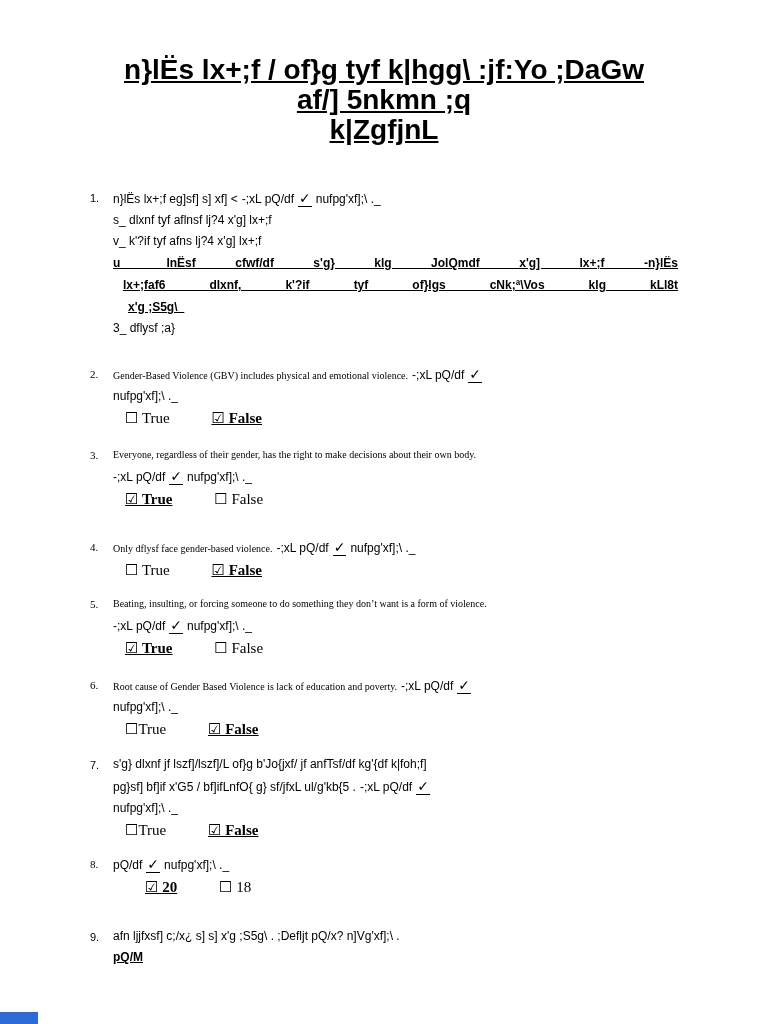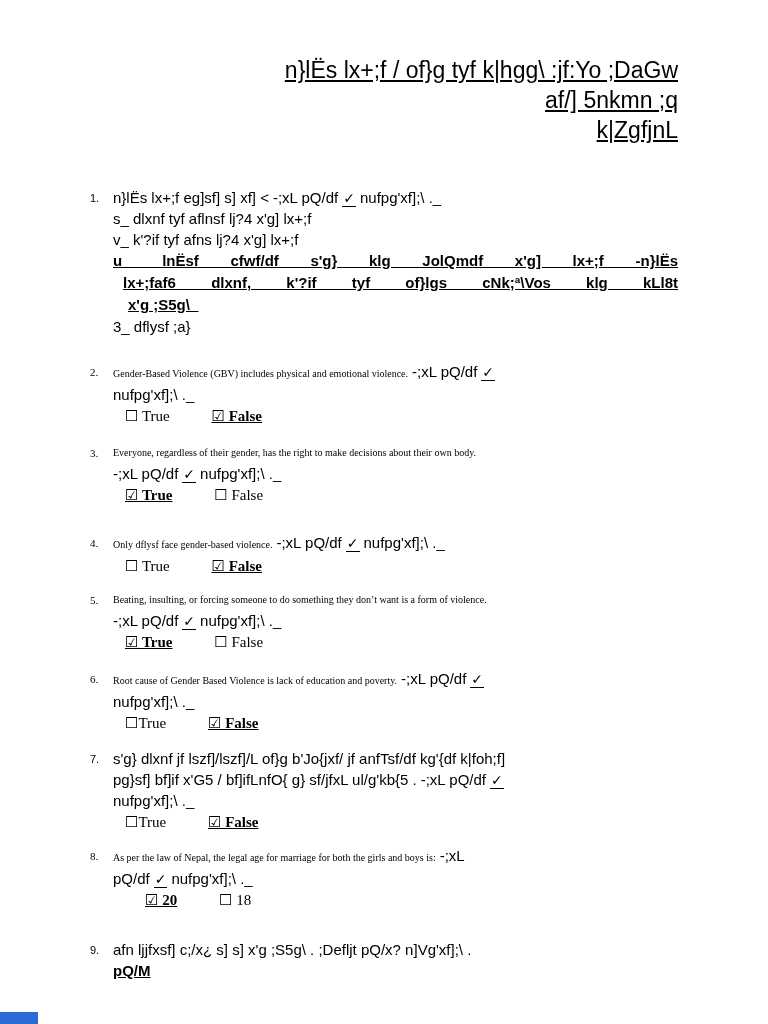--- a/index.html
+++ b/index.html
@@ -4,34 +4,34 @@
 <style>
   html,body{margin:0;padding:0;}
   body{
     width:768px;height:1024px;background:#ffffff;color:#000;
     position:relative;overflow:hidden;
     font-family:"Liberation Serif",serif;
   }
   .page{padding:55px 90px 0 90px;}
   
   .title{
-    text-align:right;font-family:"Liberation Sans",sans-serif;
-    font-weight:400;font-size:23px;line-height:30px;margin-bottom:42px;
+    text-align:center;font-family:"Liberation Sans",sans-serif;
+    font-weight:700;font-size:28px;line-height:30px;margin-bottom:42px;
   }
   .title span{text-decoration:underline;}
   
   .q{display:flex;align-items:flex-start;}
   .qnum{
     flex:0 0 23px;font-size:11px;padding-top:5px;
     font-family:"Liberation Serif",serif;
   }
   .qnum.sansnum{font-family:"Liberation Sans",sans-serif;}
   .qbody{flex:1 1 auto;min-width:0;}
   .line{line-height:21px;}
-  .np{font-family:"Liberation Sans","DejaVu Sans",sans-serif;font-size:15px;}
+  .np{font-family:"Liberation Sans","DejaVu Sans",sans-serif;font-size:12px;}
   .en{font-family:"Liberation Serif",serif;font-size:10px;}
   .b{font-weight:700;text-decoration:underline;}
   .check{
     font-family:"DejaVu Sans",sans-serif;font-size:14px;
     display:inline-block;border-bottom:1.5px solid #000;line-height:15px;
     padding:0 1px;
   }
   .jline{text-align:justify;text-align-last:justify;line-height:22px;}
   .ind1{padding-left:10px;}
   .ind2{padding-left:15px;text-align:left;text-align-last:left;}
@@ -175,24 +175,20 @@
         <span class="opt">☐True</span>
         <span class="opt b">☑ False</span>
       </div>
     </div>
   </div>
 
   <div class="q mb-q8">
     <span class="qnum">8.</span>
     <div class="qbody">
       <div class="line">
-        <span class="en">As per the law of Nepal, the legal age for marriage for both the girls and boys is:</span>
-        <span class="np">-;xL</span>
-      </div>
-      <div class="line">
         <span class="np">pQ/df</span>
         <span class="check">✓</span>
         <span class="np">nufpg'xf];\ ._</span>
       </div>
       <div class="opts opts-indent">
         <span class="opt b">☑ 20</span>
         <span class="opt">☐ 18</span>
       </div>
     </div>
   </div>

